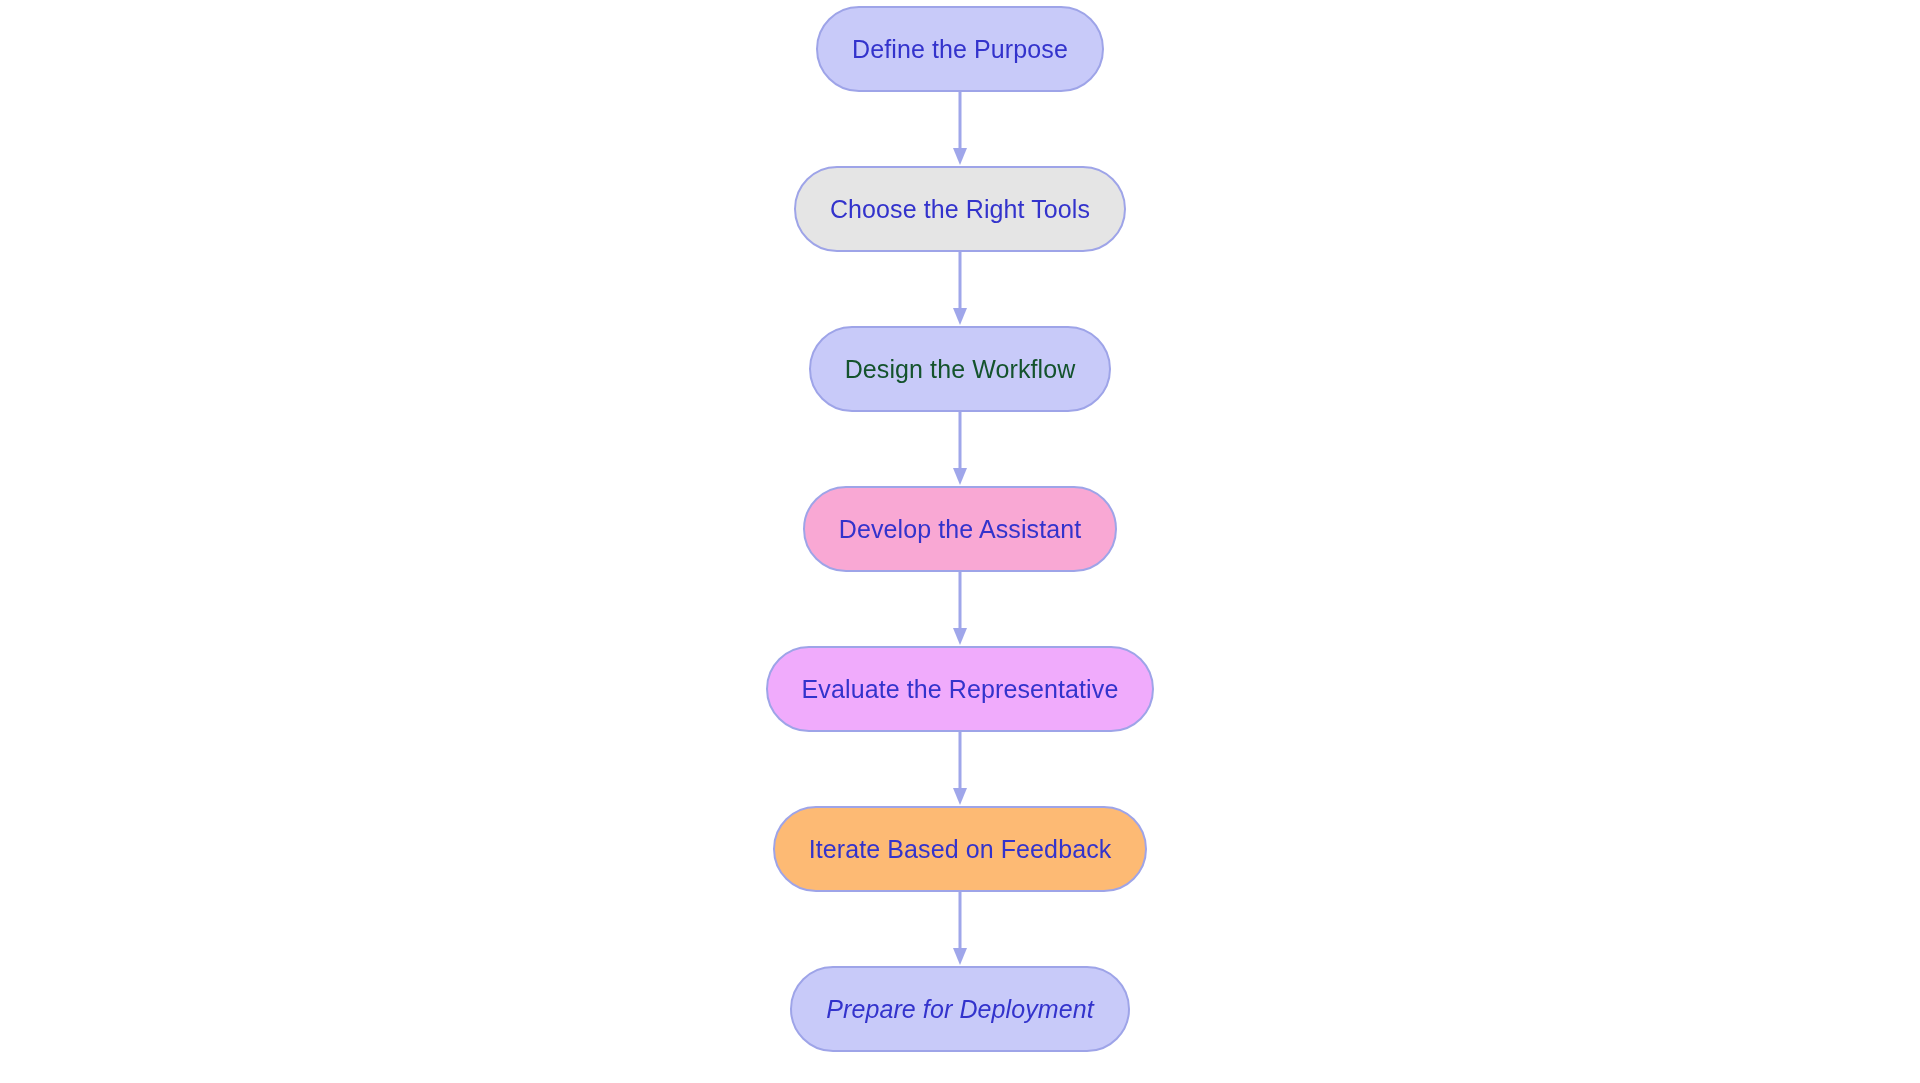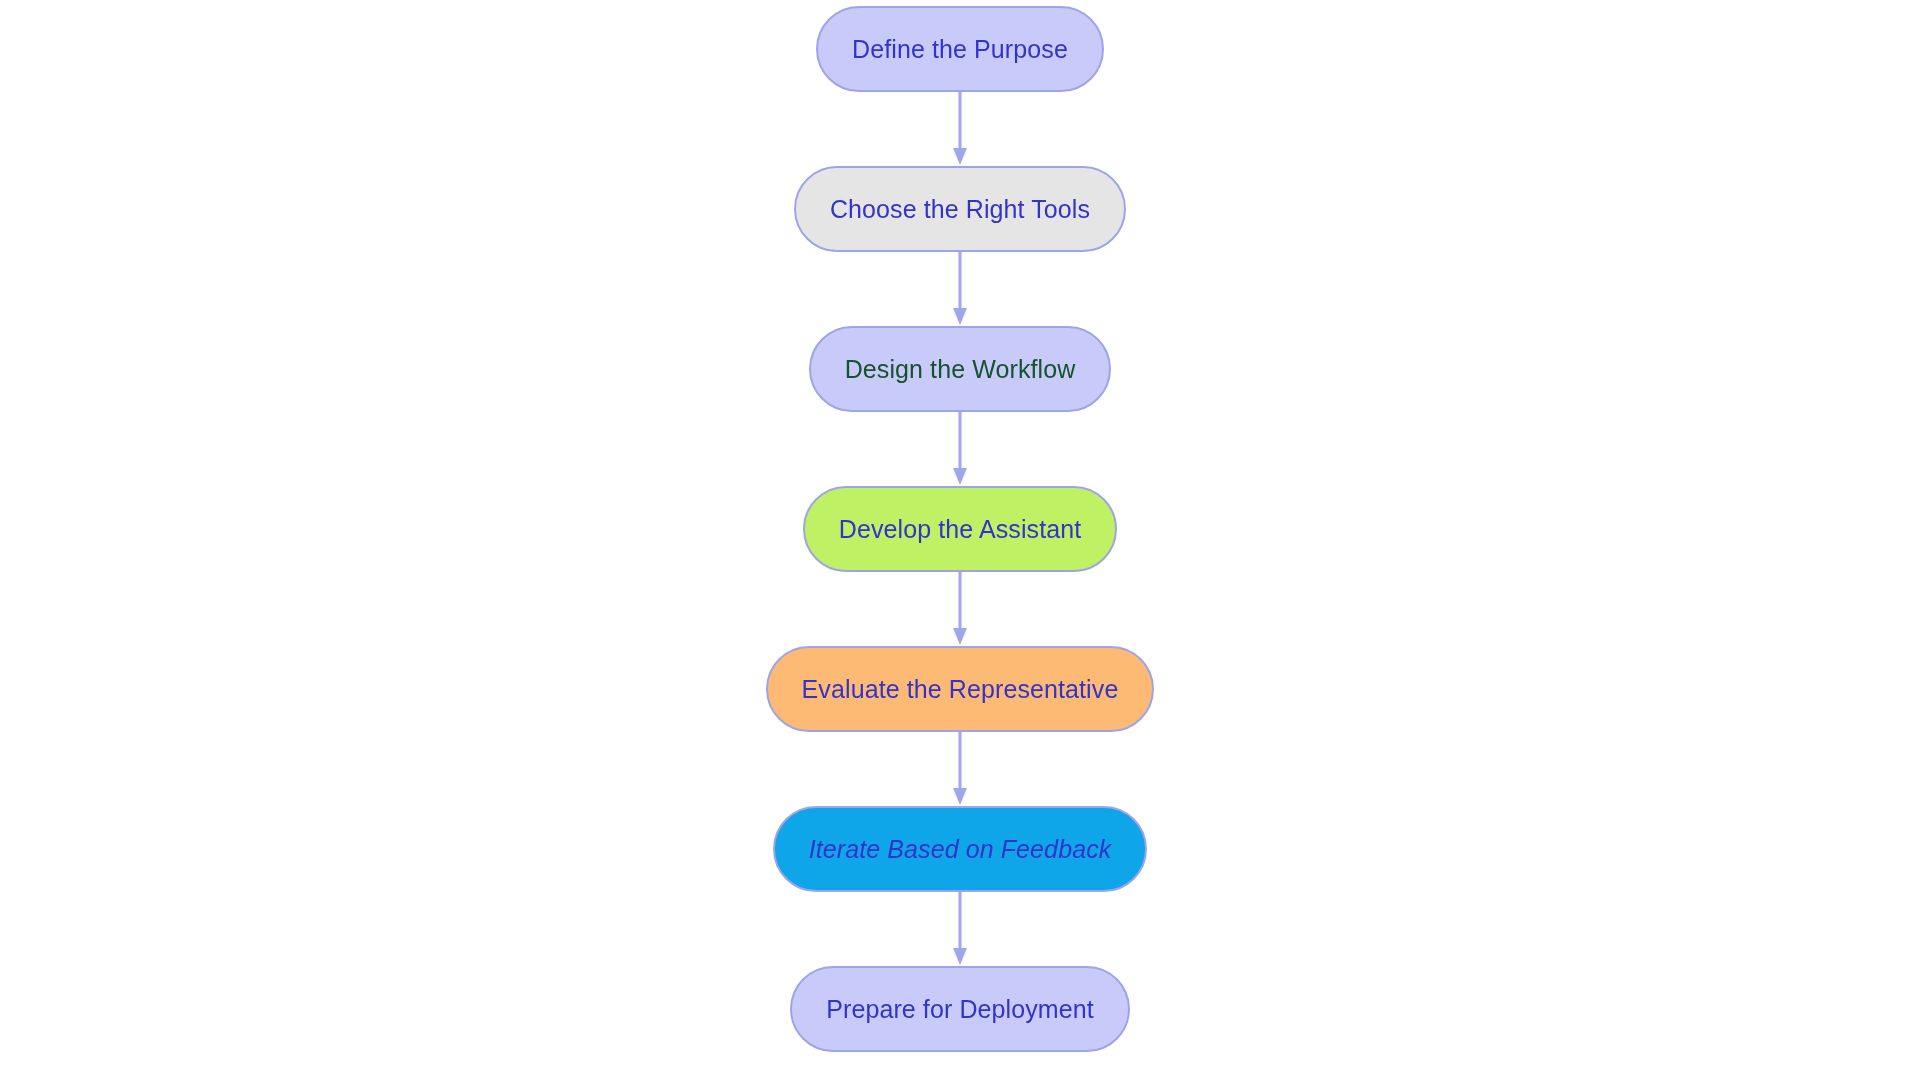--- a/index.html
+++ b/index.html
@@ -109,45 +109,45 @@
 
     <div class="node" style="background: rgb(200, 202, 249); border-color: rgb(158, 164, 232);">
       <span class="node-label" style="color: #14532d;">Design the Workflow</span>
     </div>
 
     <div class="connector">
       <div class="stem" style="background: rgb(159, 166, 234);"></div>
       <div class="head" style="border-top-color: rgb(159, 166, 234);"></div>
     </div>
 
-    <div class="node" style="background: #bef264; border-color: rgb(158, 164, 232);">
+    <div class="node" style="background: #f9a8d4; border-color: rgb(158, 164, 232);">
       <span class="node-label" style="color: rgb(51, 51, 204);">Develop the Assistant</span>
     </div>
 
     <div class="connector">
       <div class="stem" style="background: rgb(159, 166, 234);"></div>
       <div class="head" style="border-top-color: rgb(159, 166, 234);"></div>
     </div>
 
-    <div class="node" style="background: #fdba74; border-color: rgb(158, 164, 232);">
+    <div class="node" style="background: #f0abfc; border-color: rgb(158, 164, 232);">
       <span class="node-label" style="color: rgb(51, 51, 204);">Evaluate the Representative</span>
     </div>
 
     <div class="connector">
       <div class="stem" style="background: rgb(159, 166, 234);"></div>
       <div class="head" style="border-top-color: rgb(159, 166, 234);"></div>
     </div>
 
-    <div class="node" style="background: #0ea5e9; border-color: rgb(158, 164, 232); font-style: italic;">
+    <div class="node" style="background: #fdba74; border-color: rgb(158, 164, 232);">
       <span class="node-label" style="color: rgb(51, 51, 204);">Iterate Based on Feedback</span>
     </div>
 
     <div class="connector">
       <div class="stem" style="background: rgb(159, 166, 234);"></div>
       <div class="head" style="border-top-color: rgb(159, 166, 234);"></div>
     </div>
 
-    <div class="node" style="background: rgb(200, 202, 249); border-color: rgb(158, 164, 232);">
+    <div class="node" style="background: rgb(200, 202, 249); border-color: rgb(158, 164, 232); font-style: italic;">
       <span class="node-label" style="color: rgb(51, 51, 204);">Prepare for Deployment</span>
     </div>
 
   </div>
 </div>
 
 </body></html>

